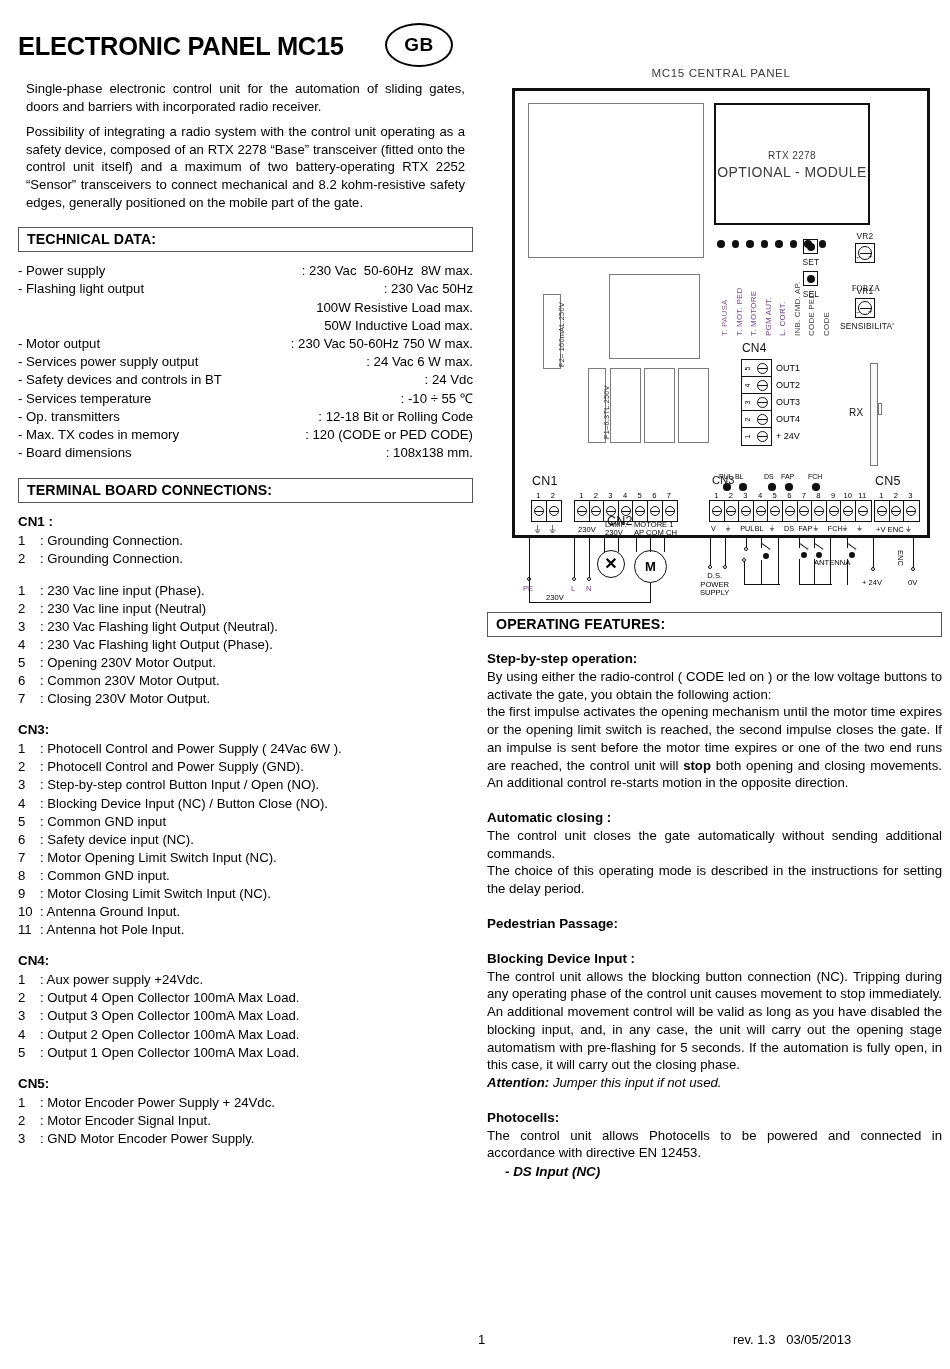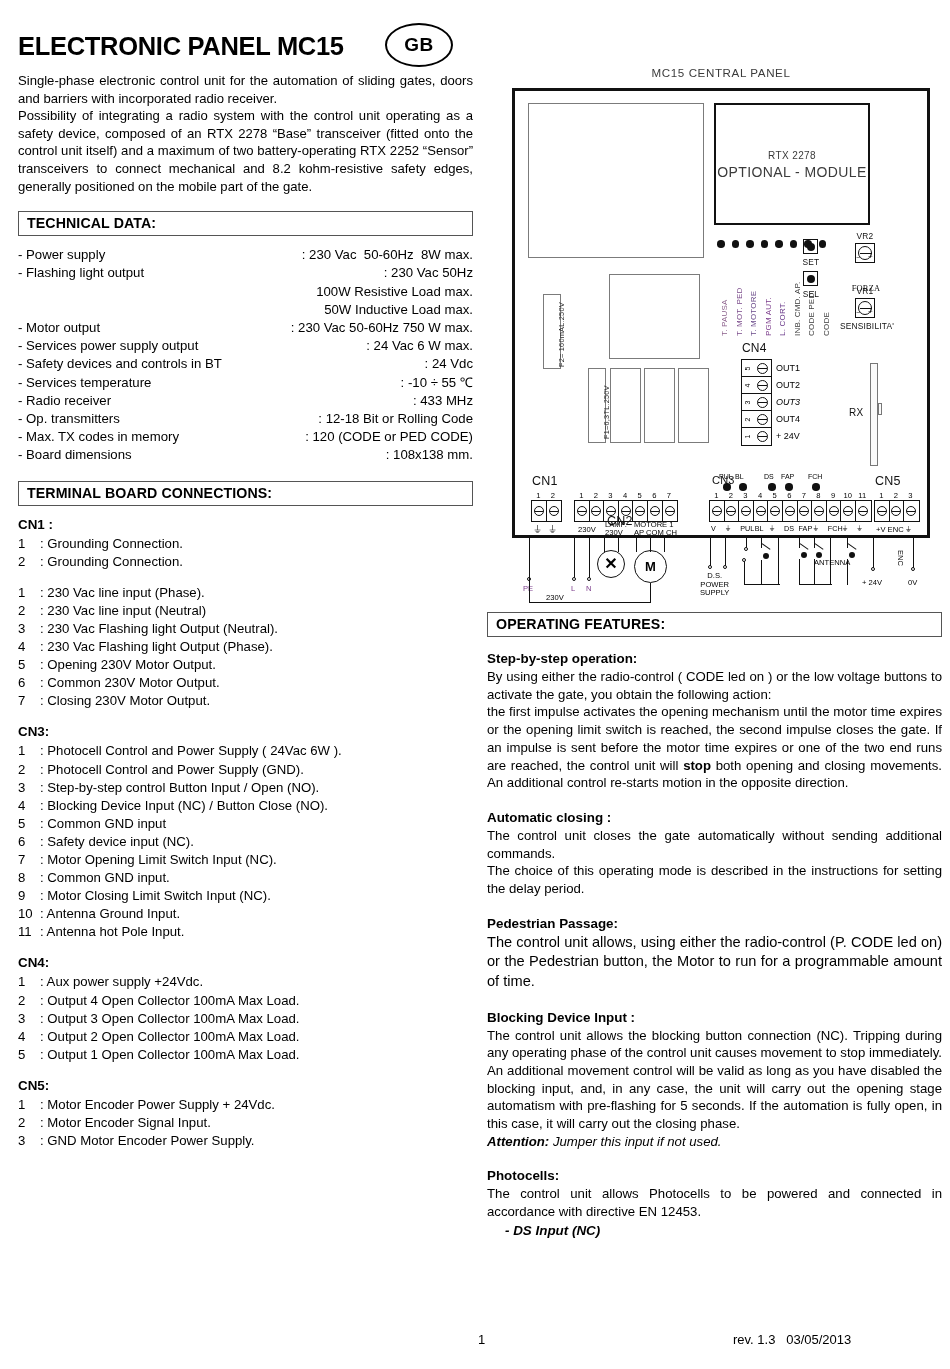--- a/index.html
+++ b/index.html
@@ -24,21 +24,21 @@
     margin:0; padding:0; line-height:52px;
   }
   .gb-badge {
     position:absolute; right:20px; top:3px;
     width:68px; height:44px; border:2.2px solid #000; border-radius:50%;
     display:flex; align-items:center; justify-content:center;
     font-size:19px; font-weight:bold; letter-spacing:0.5px;
   }
 
   p.intro {
-    margin:0; font-size:13.1px; line-height:17.6px;
+    margin:8px; font-size:13.1px; line-height:17.6px;
     text-align: justify; text-justify: inter-word;
     hyphens:none;
   }
   p.intro + p.intro { margin-top:0; }
 
   .section-head {
     border:1.4px solid #555;
     font-weight:bold; font-size:14.2px;
     padding:3px 6px 4px 8px;
     margin: 16px 0 10px 0;
@@ -184,24 +184,20 @@
         </div>
         <div class="spec">
           <span class="lbl">- Safety devices and controls in BT</span>
           <span class="val">: 24 Vdc</span>
         </div>
         <div class="spec">
           <span class="lbl">- Services temperature</span>
           <span class="val">: -10 ÷ 55 ℃</span>
         </div>
         <div class="spec">
-          <span class="lbl">- Radio receiver</span>
-          <span class="val">: 433 MHz</span>
-        </div>
-        <div class="spec">
           <span class="lbl">- Op. transmitters</span>
           <span class="val">: 12-18 Bit or Rolling Code</span>
         </div>
         <div class="spec">
           <span class="lbl">- Max. TX codes in memory</span>
           <span class="val">: 120 (CODE or PED CODE)</span>
         </div>
         <div class="spec">
           <span class="lbl">- Board dimensions</span>
           <span class="val">: 108x138 mm.</span>
@@ -343,21 +339,20 @@
     <div style="height:592px"></div>
     <div class="section-head right-col">OPERATING FEATURES:</div>
     <div id="feat-list">
         <div class="feat-title first">Step-by-step operation:</div>
         <p class="body">By using either the radio-control ( CODE led on ) or the low voltage buttons to activate the gate, you obtain the following action:</p>
         <p class="body">the first impulse activates the opening mechanism until the motor time expires or the opening limit switch is reached, the second impulse closes the gate. If an impulse is sent before the motor time expires or one of the two end runs are reached, the control unit will <b>stop</b> both opening and closing movements. An additional control re-starts motion in the opposite direction.</p>
         <div class="feat-title">Automatic closing :</div>
         <p class="body">The control unit closes the gate automatically without sending additional commands.</p>
         <p class="body">The choice of this operating mode is described in the instructions for setting the delay period.</p>
         <div class="feat-title">Pedestrian Passage:</div>
-        <p class="body big">The control unit allows, using either the radio-control (P. CODE led on) or the Pedestrian button, the Motor to run for a programmable amount of time.</p>
         <div class="feat-title">Blocking Device Input :</div>
         <p class="body">The control unit allows the blocking button connection (NC). Tripping during any operating phase of the control unit causes movement to stop immediately. An additional movement control will be valid as long as you have disabled the blocking input, and, in any case, the unit will carry out the opening stage automatism with pre-flashing for 5 seconds. If the automation is fully open, in this case, it will carry out the closing phase.</p>
         <div class="ital-note"><b>Attention:</b><i> Jumper this input if not used.</i></div>
         <div class="feat-title">Photocells:</div>
         <p class="body">The control unit allows Photocells to be powered and connected in accordance with directive EN 12453.</p>
         <div class="sub-item">- DS Input (NC)</div>
       </div>
   </div>
 
   <div class="diagram">
@@ -470,21 +465,21 @@
             <div class="cn4scr">
               <div style="width: 11px; height: 11px; border: 1.2px solid rgb(17, 17, 17); border-radius: 50%; position: relative;">
                 <div style="position: absolute; left: 0.5px; top: 4px; width: 8.5px; height: 1.4px; background: rgb(17, 17, 17);"></div>
               </div>
             </div>
           </div>
         </div>
       <div id="cn4labels">
           <div class="cn4lbl" style="left: 261px; top: 272px;">OUT1</div>
           <div class="cn4lbl" style="left: 261px; top: 289px;">OUT2</div>
-          <div class="cn4lbl" style="left: 261px; top: 306px; font-style: italic;">OUT3</div>
+          <div class="cn4lbl" style="left: 261px; top: 306px;">OUT3</div>
           <div class="cn4lbl" style="left: 261px; top: 323px;">OUT4</div>
           <div class="cn4lbl" style="left: 261px; top: 340px;">+ 24V</div>
         </div>
 
       <div class="rx-strip" style="left:355px; top:272px; width:8px; height:103px;"></div>
       <div class="rx-strip" style="left:363px; top:312px; width:4px; height:12px;"></div>
       <div class="tiny" style="left:334px; top:316px; font-size:10px;">RX</div>
 
       <div id="status-leds">
           <div class="led" style="left: 208px; top: 392px;"></div>

